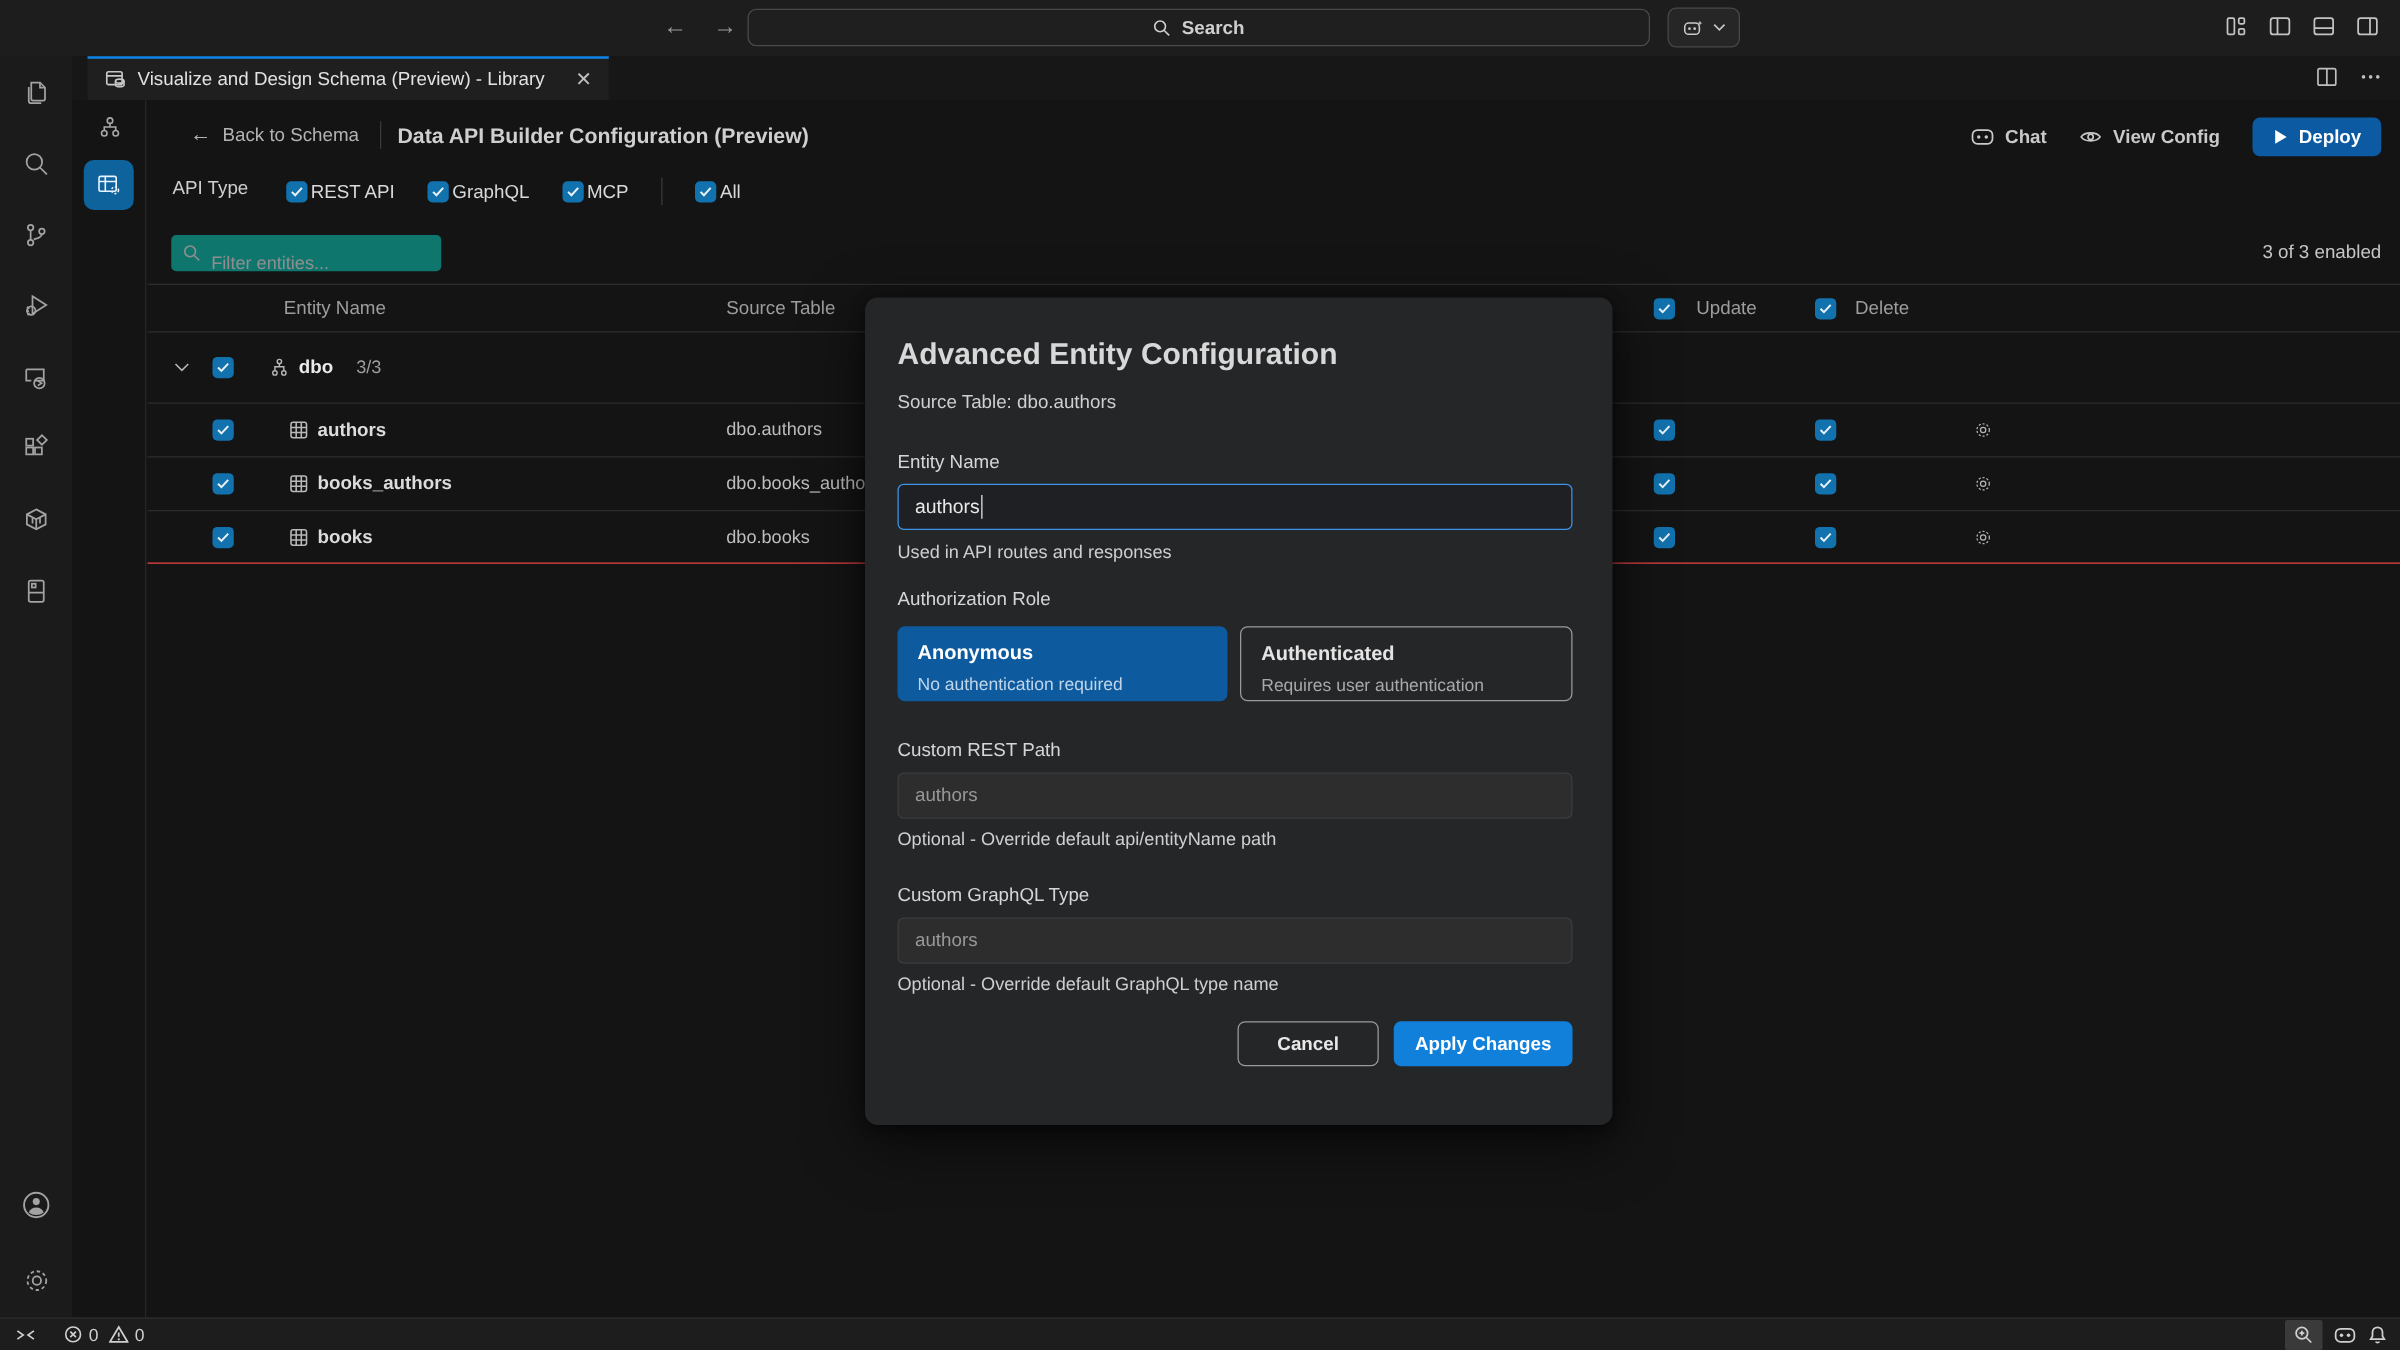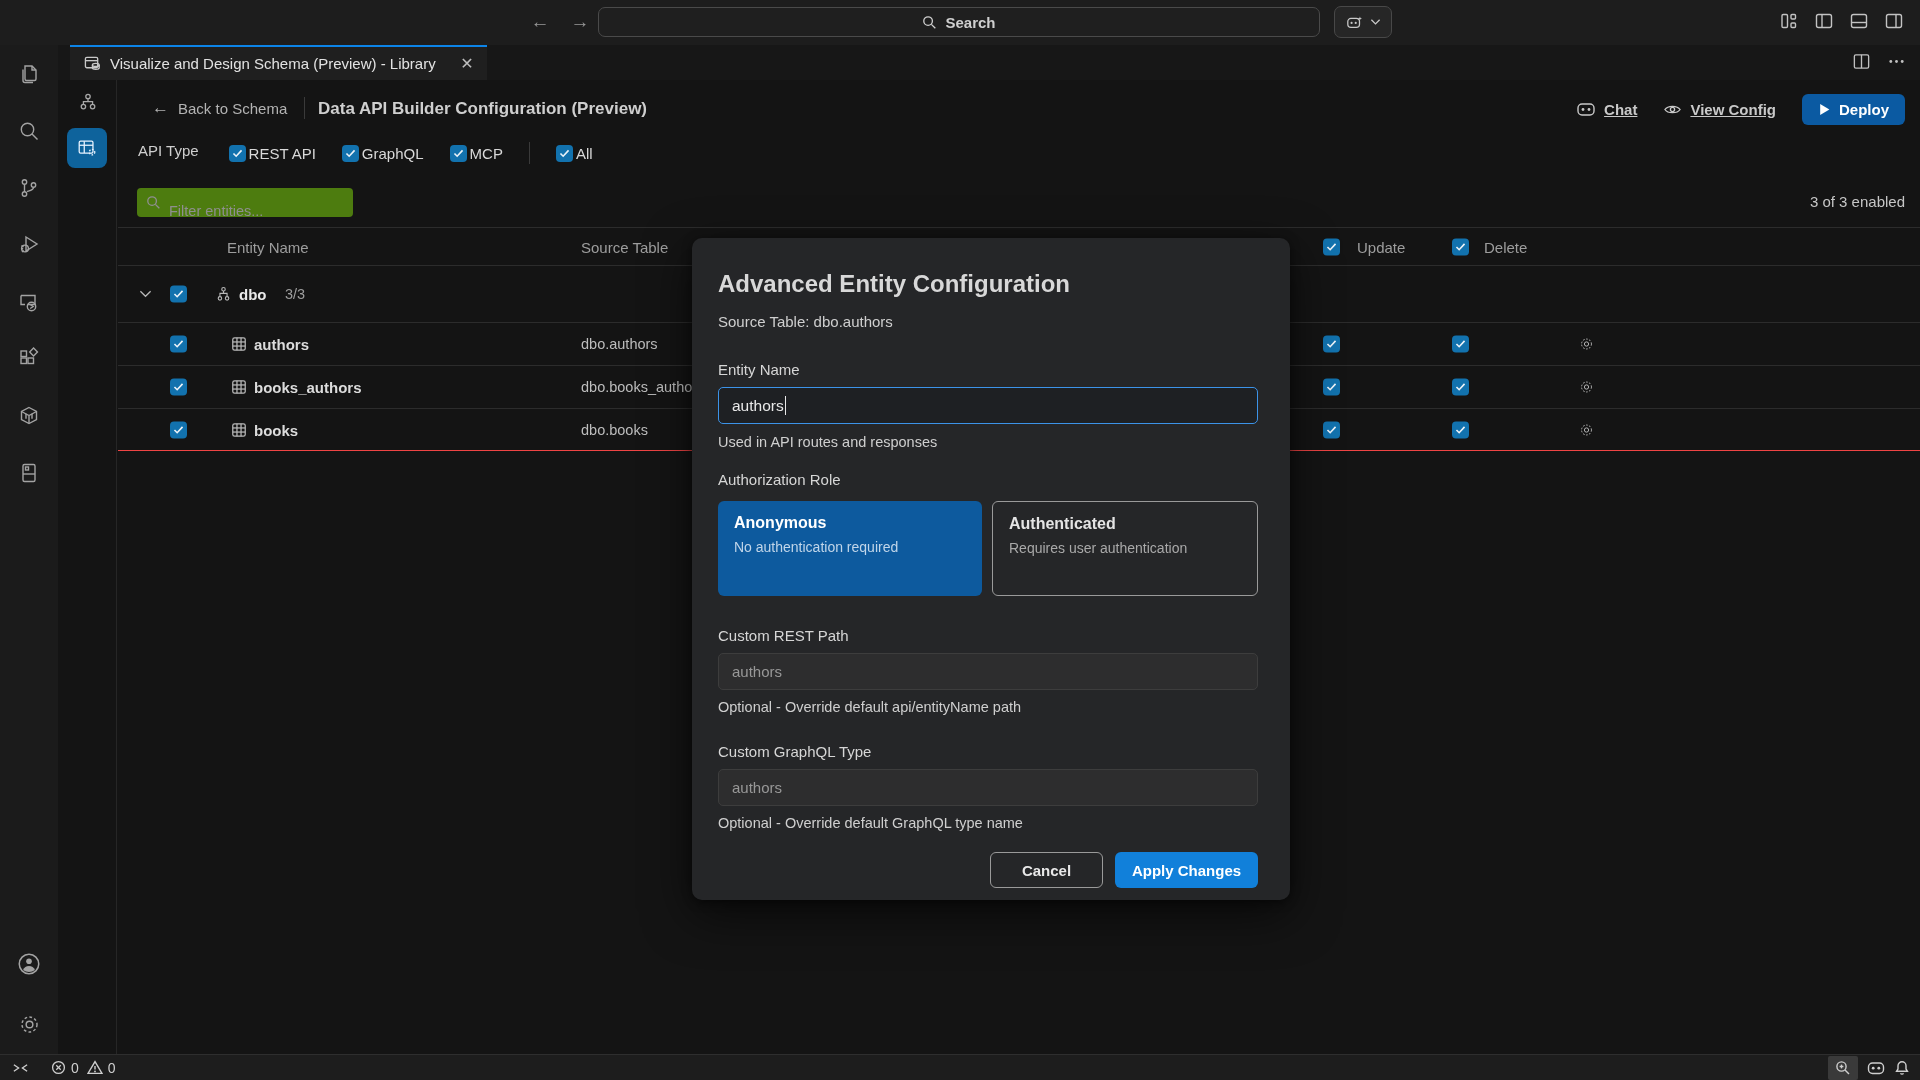--- a/index.html
+++ b/index.html
@@ -46,34 +46,34 @@
 
   .content { position:absolute; left:60px; right:0; top:0; bottom:0; }
 
   
   .page-header { position:absolute; left:0; top:0; right:0; height:55px; }
   .back-link { position:absolute; left:34px; top:18px; display:flex; align-items:center; gap:9px;
                color:#b3b3b3; font-size:15px; cursor:pointer; }
   .ph-divider { position:absolute; left:186px; top:17px; width:1px; height:22px; background:#3a3a3a; }
   .page-title { position:absolute; left:200px; top:19px; color:#cfcfcf; font-size:17px; font-weight:bold; }
   .ph-right { position:absolute; right:15px; top:14px; display:flex; align-items:center; gap:26px; }
-  .ph-action { display:flex; align-items:center; gap:8px; color:#c9c9c9; font-size:15px; font-weight:bold; cursor:pointer;text-decoration:underline; }
+  .ph-action { display:flex; align-items:center; gap:8px; color:#c9c9c9; font-size:15px; font-weight:bold; cursor:pointer; }
   .deploy-btn { display:flex; align-items:center; gap:8px; background:#0b5aa2; color:#ffffff; font-size:15px;
                 font-weight:bold; height:31px; padding:0 16px; border-radius:6px; cursor:pointer; }
 
   
   .apitype-row { position:absolute; left:20px; top:62px; display:flex; gap:26px; }
   .apitype-label { color:#cfcfcf; font-size:15px; margin-right:4px; }
   .cb-group { display:flex; align-items:center; gap:3px; cursor:pointer; }
   .cb-label { color:#d9d9d9; font-size:15px; }
   .checkbox { width:17px; height:17px; background:#1272ae; border-radius:4px; display:flex; align-items:center; justify-content:center; cursor:pointer; }
   .v-sep { width:1px; height:22px; background:#3a3a3a; }
 
   
-  .filter-input { position:absolute; left:19px; top:108px; width:216px; height:29px; background:#4d7c0f;
+  .filter-input { position:absolute; left:19px; top:108px; width:216px; height:29px; background:#0f766e;
                   border:none; border-radius:4px; color:#d6d6d6; font-size:14.5px; padding:16px 8px 0 32px;
                   font-family:"Liberation Sans", sans-serif; }
   .filter-input::placeholder { color:#8f8f8f; }
   .filter-search-ic { position:absolute; left:28px; top:115px; color:#8f8f8f; pointer-events:none; }
   .enabled-summary { position:absolute; right:15px; top:113px; color:#c6c6c6; font-size:15px; }
 
   
   .etable { position:absolute; left:0; right:0; top:147px; }
   .t-row { position:relative; border-top:1px solid #2c2c2c; }
   .t-header { height:38px; }
@@ -95,21 +95,21 @@
   .m-title { margin-top:32px; color:#d8d8d8; font-size:24px; font-weight:bold; }
   .m-source { margin-top:15px; color:#cfcfcf; font-size:15px; }
   .m-label { color:#d6d6d6; font-size:15px; }
   .m-helper { color:#cfcfcf; font-size:14.5px; }
   .entity-input { margin-top:9px; height:37px; background:#1e2023; border:1.5px solid #3c93e8; border-radius:5px;
                   display:flex; align-items:center; padding:0 13px; cursor:text; }
   .entity-input .val { color:#e8e8e8; font-size:15.5px; }
   .caret { display:inline-block; width:1.5px; height:19px; background:#e8e8e8; margin-left:1px; animation:blink 1s steps(1) infinite; }
   @keyframes blink { 50% { opacity:0; } }
   .auth-cards { margin-top:13px; display:flex; gap:10px; }
-  .auth-card { flex:1; height:95px; border-radius:6px; padding:13px 16px; cursor:pointer; }
+  .auth-card { flex:1; height:60px; border-radius:6px; padding:13px 16px; cursor:pointer; }
   .auth-card.selected { background:#0d5a9e; }
   .auth-card.unselected { background:transparent; border:1px solid #9a9a9a; }
   .ac-title { font-size:16px; font-weight:bold; color:#ffffff; }
   .auth-card.unselected .ac-title { color:#e4e4e4; }
   .ac-sub { margin-top:7px; font-size:14px; color:#c0d5e9; }
   .auth-card.unselected .ac-sub { color:#a9a9a9; }
   .m-input { margin-top:9px; width:100%; height:37px; background:#2d2d2e; border:1px solid #3d3d3d; border-radius:5px;
              color:#d9d9d9; font-size:15px; padding:0 13px; font-family:"Liberation Sans", sans-serif; }
   .m-input::placeholder { color:#989898; }
   .m-buttons { margin-top:21px; display:flex; justify-content:flex-end; gap:12px; }

